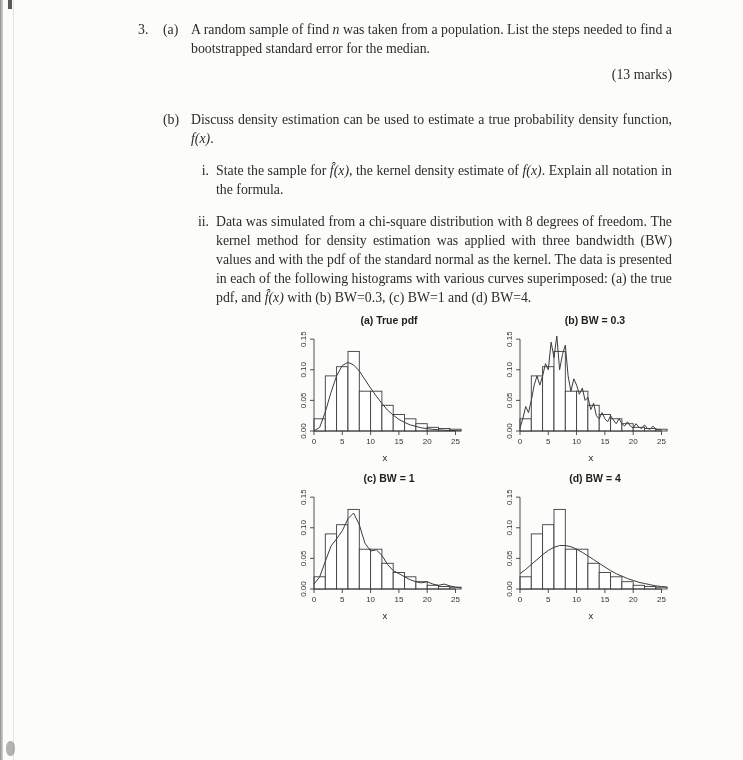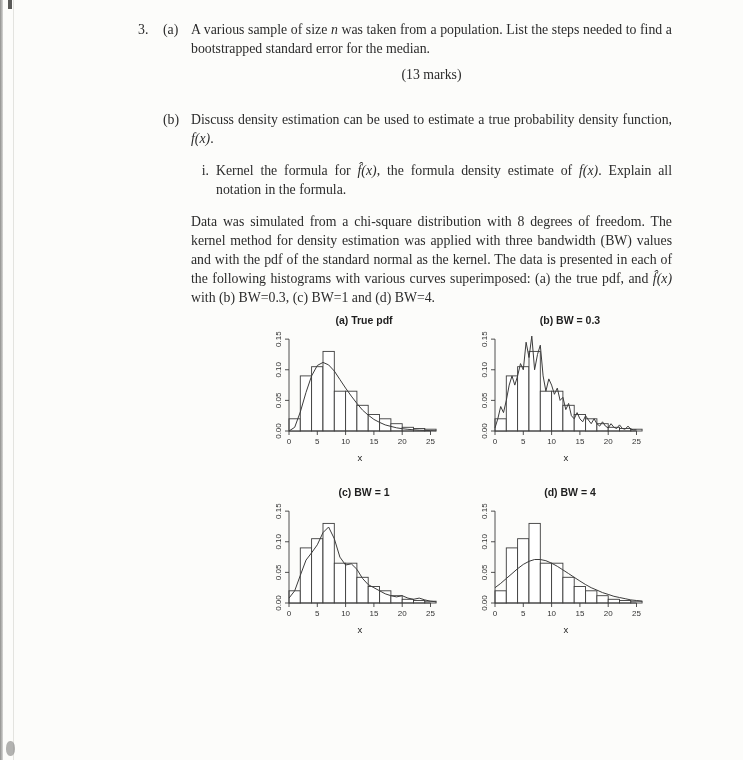--- a/index.html
+++ b/index.html
@@ -18,28 +18,28 @@
   .bottom-smudge{position:absolute;left:6px;top:741px;width:9px;height:15px;
     background:#8a8a88;border-radius:45%;opacity:.65;}
 
   .content{position:absolute;left:138px;top:20px;width:534px;}
   .qrow{display:flex;}
   .qnum{width:25px;flex:none;}
   .plabel{width:28px;flex:none;}
   .pbody{flex:1;min-width:0;}
   p.para{margin:0;text-align:justify;}
   .mi{font-style:italic;}
-  .marks{text-align:center;margin-top:7px;}
+  .marks{text-align:right;margin-top:7px;}
   .part-b{margin-top:26px;}
   .item{display:flex;margin-top:13px;}
   .ilabel{width:18px;flex:none;text-align:right;margin-right:7px;}
   .ibody{flex:1;min-width:0;}
 
   .figure{margin:8px 0 0 58px;display:grid;
-    grid-template-columns:196px 196px;gap:14px 10px;}
+    grid-template-columns:196px 196px;gap:0 10px;}
   .panel{width:196px;height:158px;}
   svg{display:block;}
   .ct{font:bold 10.5px "Liberation Sans",sans-serif;fill:#1e1e1e;}
   .tl{font:8px "Liberation Sans",sans-serif;fill:#333;}
   .xl{font:9.5px "Liberation Sans",sans-serif;fill:#222;}
   .bar{fill:#ffffff;stroke:#3c3c3c;stroke-width:0.9;}
   .curve{fill:none;stroke:#3c3c3c;stroke-width:1;}
   .ax{stroke:#3c3c3c;stroke-width:0.9;}
 
   .closing{margin-top:36px;}
@@ -52,39 +52,40 @@
   <div class="edge-line"></div>
   <div class="corner-mark"></div>
   <div class="bottom-smudge"></div>
 
   <div class="content">
 
     <div class="qrow">
       <span class="qnum">3.</span>
       <span class="plabel">(a)</span>
       <div class="pbody">
-        <p class="para"><span>A various sample of size </span><span class="mi">n</span><span> was taken from a population. List the steps needed to find a bootstrapped standard error for the median.</span></p>
+        <p class="para"><span>A random sample of find </span><span class="mi">n</span><span> was taken from a population. List the steps needed to find a bootstrapped standard error for the median.</span></p>
         <div class="marks">(13 marks)</div>
       </div>
     </div>
 
     <div class="qrow part-b">
       <span class="qnum"></span>
       <span class="plabel">(b)</span>
       <div class="pbody">
         <p class="para"><span>Discuss density estimation can be used to estimate a true probability density function, </span><span class="mi">f(x)</span><span>.</span></p>
 
         <div class="item">
           <span class="ilabel">i.</span>
           <div class="ibody">
-            <p class="para"><span>Kernel the formula for </span><span class="mi">f̂(x)</span><span>, the formula density estimate of </span><span class="mi">f(x)</span><span>. Explain all notation in the formula.</span></p>
+            <p class="para"><span>State the sample for </span><span class="mi">f̂(x)</span><span>, the kernel density estimate of </span><span class="mi">f(x)</span><span>. Explain all notation in the formula.</span></p>
           </div>
         </div>
 
         <div class="item">
+          <span class="ilabel">ii.</span>
           <div class="ibody">
             <p class="para"><span>Data was simulated from a chi-square distribution with 8 degrees of freedom. The kernel method for density estimation was applied with three bandwidth (BW) values and with the pdf of the standard normal as the kernel. The data is presented in each of the following histograms with various curves superimposed: (a) the true pdf, and </span><span class="mi">f̂(x)</span><span> with (b) BW=0.3, (c) BW=1 and (d) BW=4.</span></p>
 
             <div class="figure">
               <div class="panel">
                 <svg width="196" height="158" viewBox="0 0 196 158">
                     <text x="115" y="9" text-anchor="middle" class="ct">(a) True pdf</text>
                     <rect x="40.0" y="103.8" width="11.3" height="12.3" class="bar"></rect>
                     <rect x="51.3" y="60.9" width="11.3" height="55.1" class="bar"></rect>
                     <rect x="62.6" y="51.7" width="11.3" height="64.3" class="bar"></rect>

